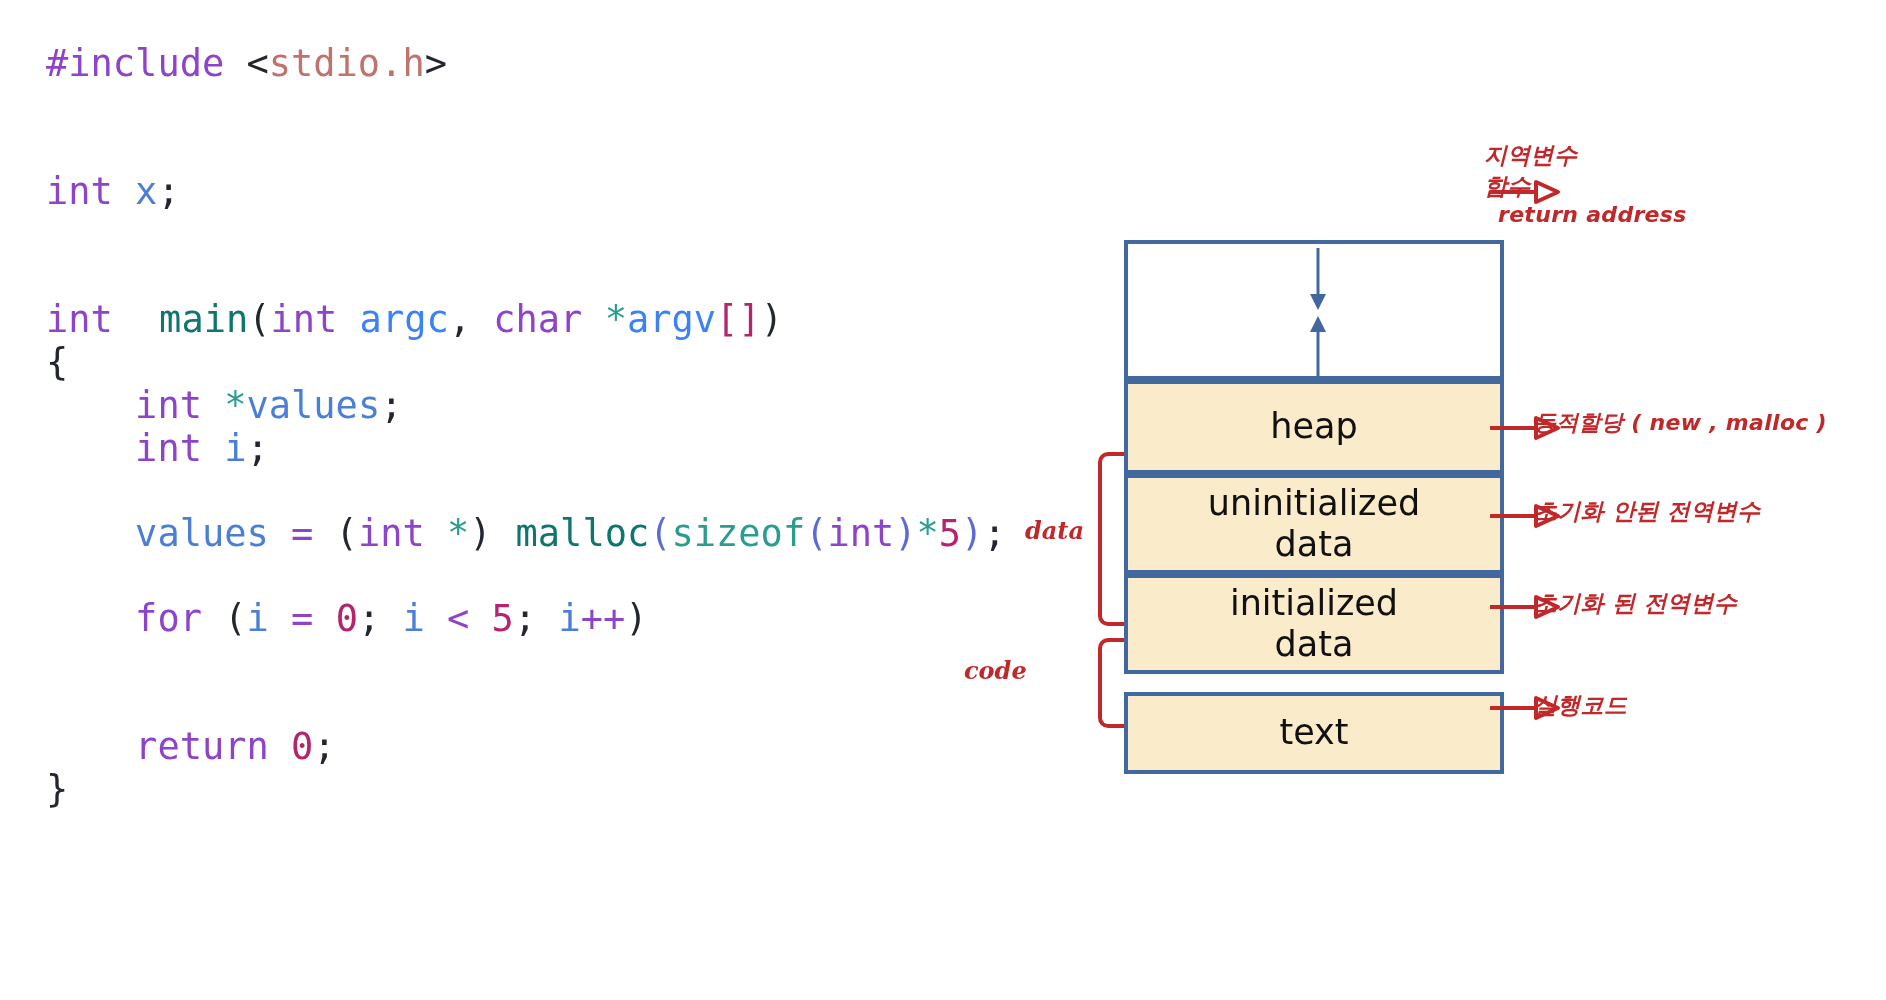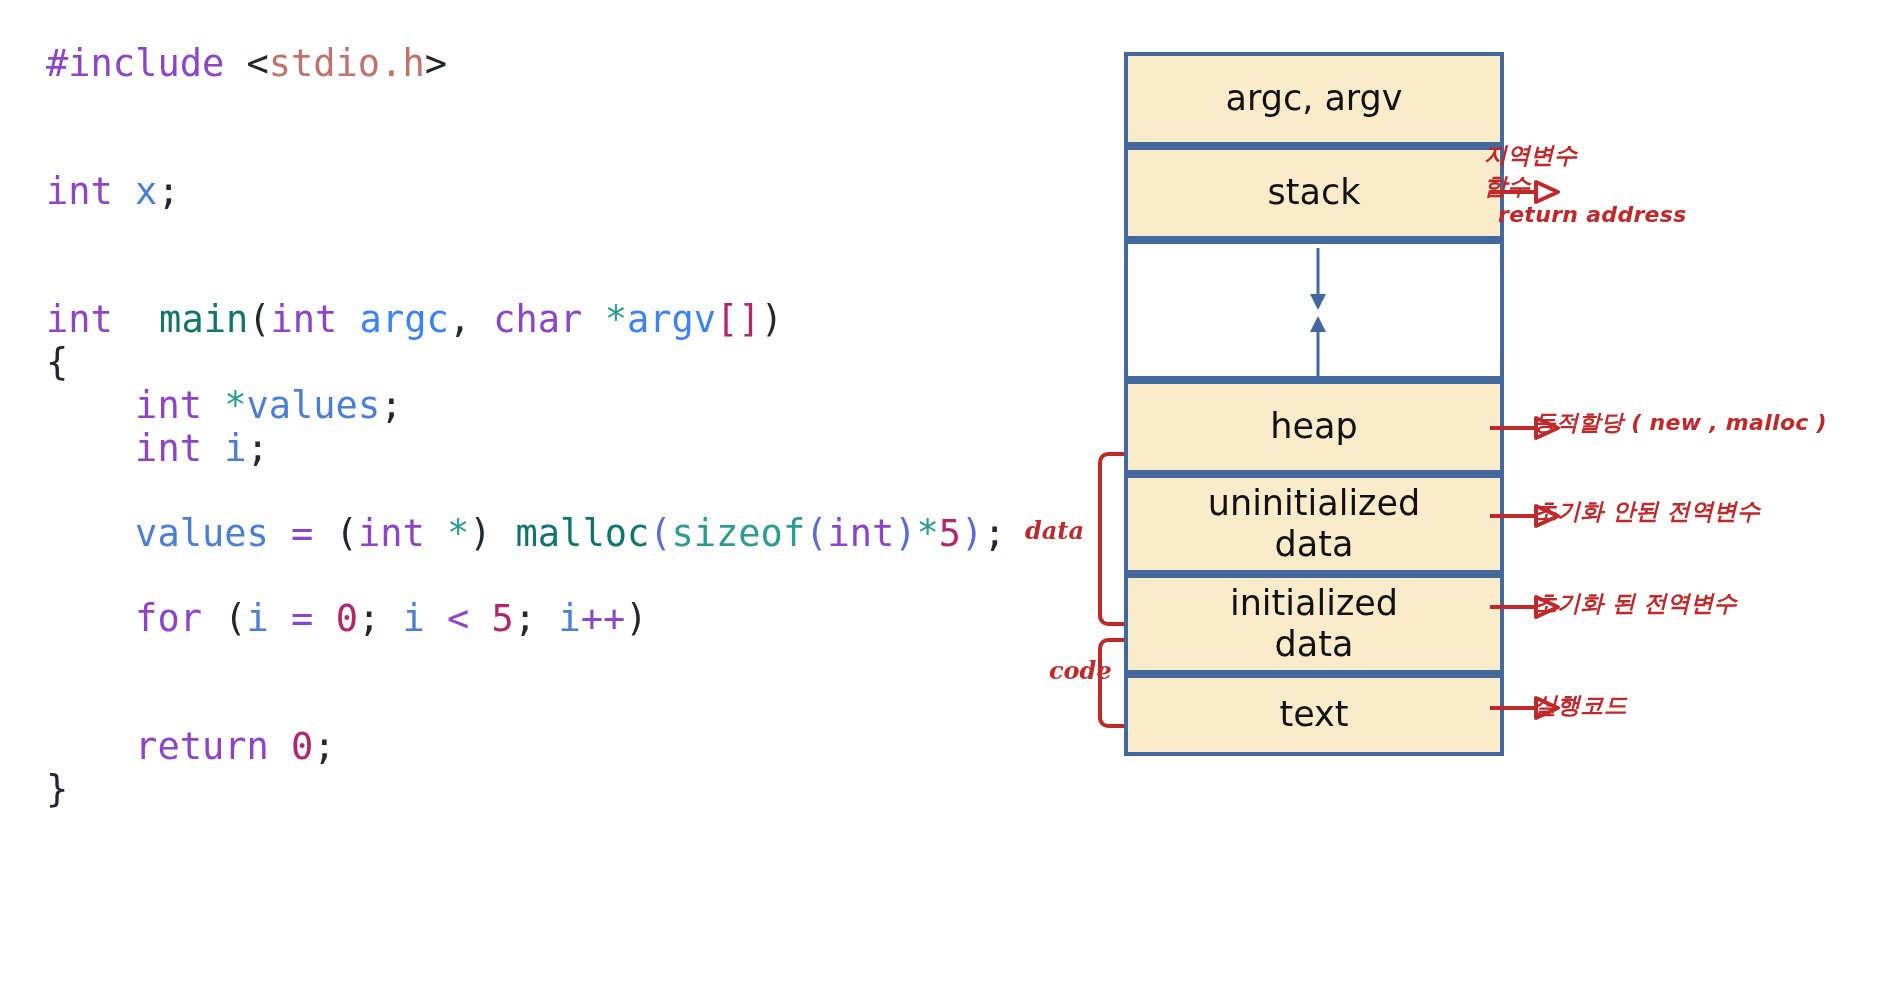--- a/index.html
+++ b/index.html
@@ -61,30 +61,20 @@
     <div class="code-line" style="top: 341px;"><span class="tk-op">{</span></div>
     <div class="code-line" style="top: 384px;"><span class="tk-op">    </span><span class="tk-kw">int</span><span class="tk-op"> </span><span class="tk-star">*</span><span class="tk-var">values</span><span class="tk-op">;</span></div>
     <div class="code-line" style="top: 427px;"><span class="tk-op">    </span><span class="tk-kw">int</span><span class="tk-op"> </span><span class="tk-var">i</span><span class="tk-op">;</span></div>
     <div class="code-line" style="top: 512px;"><span class="tk-op">    </span><span class="tk-var">values</span><span class="tk-op"> </span><span class="tk-eq">=</span><span class="tk-op"> </span><span class="tk-op">(</span><span class="tk-kw">int</span><span class="tk-op"> </span><span class="tk-star">*</span><span class="tk-op">)</span><span class="tk-fn">malloc</span><span class="tk-pl">(</span><span class="tk-so">sizeof</span><span class="tk-pl">(</span><span class="tk-kw">int</span><span class="tk-pl">)</span><span class="tk-star">*</span><span class="tk-num">5</span><span class="tk-pl">)</span><span class="tk-op">;</span></div>
     <div class="code-line" style="top: 597px;"><span class="tk-op">    </span><span class="tk-kw">for</span><span class="tk-op"> </span><span class="tk-op">(</span><span class="tk-var">i</span><span class="tk-op"> </span><span class="tk-eq">=</span><span class="tk-op"> </span><span class="tk-num">0</span><span class="tk-op">; </span><span class="tk-var">i</span><span class="tk-op"> </span><span class="tk-eq">&lt;</span><span class="tk-op"> </span><span class="tk-num">5</span><span class="tk-op">; </span><span class="tk-var">i</span><span class="tk-eq">++</span><span class="tk-op">)</span></div>
     <div class="code-line" style="top: 725px;"><span class="tk-op">    </span><span class="tk-kw">return</span><span class="tk-op"> </span><span class="tk-num">0</span><span class="tk-op">;</span></div>
     <div class="code-line" style="top: 768px;"><span class="tk-op">}</span></div>
   </div>
 
 <div id="diagram">
-    <div class="mbox" style="top: 0px; height: 94px;">
-      <div>
-        <span class="two">argc, argv</span>
-      </div>
-    </div>
-    <div class="mbox" style="top: 94px; height: 94px;">
-      <div>
-        <span class="two">stack</span>
-      </div>
-    </div>
     <div class="mbox empty" style="top: 188px; height: 140px;">
       <svg width="380" height="140" style="position: absolute; left: 0px; top: 0px;">
         <line x1="190" y1="4" x2="190" y2="54" stroke="#43689e" stroke-width="3"></line>
         <polygon points="190,66 182,50 198,50" fill="#43689e"></polygon>
         <line x1="190" y1="134" x2="190" y2="84" stroke="#43689e" stroke-width="3"></line>
         <polygon points="190,72 182,88 198,88" fill="#43689e"></polygon>
       </svg>
     </div>
     <div class="mbox" style="top: 328px; height: 94px;">
       <div>
@@ -96,21 +86,21 @@
         <span class="two">uninitialized</span>
         <span class="two">data</span>
       </div>
     </div>
     <div class="mbox" style="top: 522px; height: 100px;">
       <div>
         <span class="two">initialized</span>
         <span class="two">data</span>
       </div>
     </div>
-    <div class="mbox" style="top: 622px; height: 82px;">
+    <div class="mbox" style="top: 640px; height: 82px;">
       <div>
         <span class="two">text</span>
       </div>
     </div>
   </div>
 
 <div id="annotation-layer">
     <svg class="arrowsvg" width="90" height="30" style="left: 1490px; top: 177px; position: absolute;">
       <line x1="0" y1="15" x2="46" y2="15" stroke="#c0282a" stroke-width="4" stroke-linecap="round"></line>
       <polygon points="46,5 68,15 46,25" fill="none" stroke="#c0282a" stroke-width="4" stroke-linejoin="round"></polygon>
@@ -134,14 +124,14 @@
     </svg>
     <div class="ann big" style="left: 1534px; top: 588px;">초기화 된  전역변수</div>
     <svg class="arrowsvg" width="90" height="30" style="left: 1490px; top: 693px; position: absolute;">
       <line x1="0" y1="15" x2="46" y2="15" stroke="#c0282a" stroke-width="4" stroke-linecap="round"></line>
       <polygon points="46,5 68,15 46,25" fill="none" stroke="#c0282a" stroke-width="4" stroke-linejoin="round"></polygon>
     </svg>
     <div class="ann big" style="left: 1534px; top: 690px;">실행코드</div>
     <div class="brk" style="left: 1098px; top: 452px; height: 166px;"></div>
     <div class="brk-label" style="left: 1025px; top: 516px;">data</div>
     <div class="brk" style="left: 1098px; top: 638px; height: 82px;"></div>
-    <div class="brk-label" style="left: 1049px; top: 656px;">code</div>
+    <div class="brk-label" style="left: 964px; top: 656px;">code</div>
   </div>
 
 </body></html>

